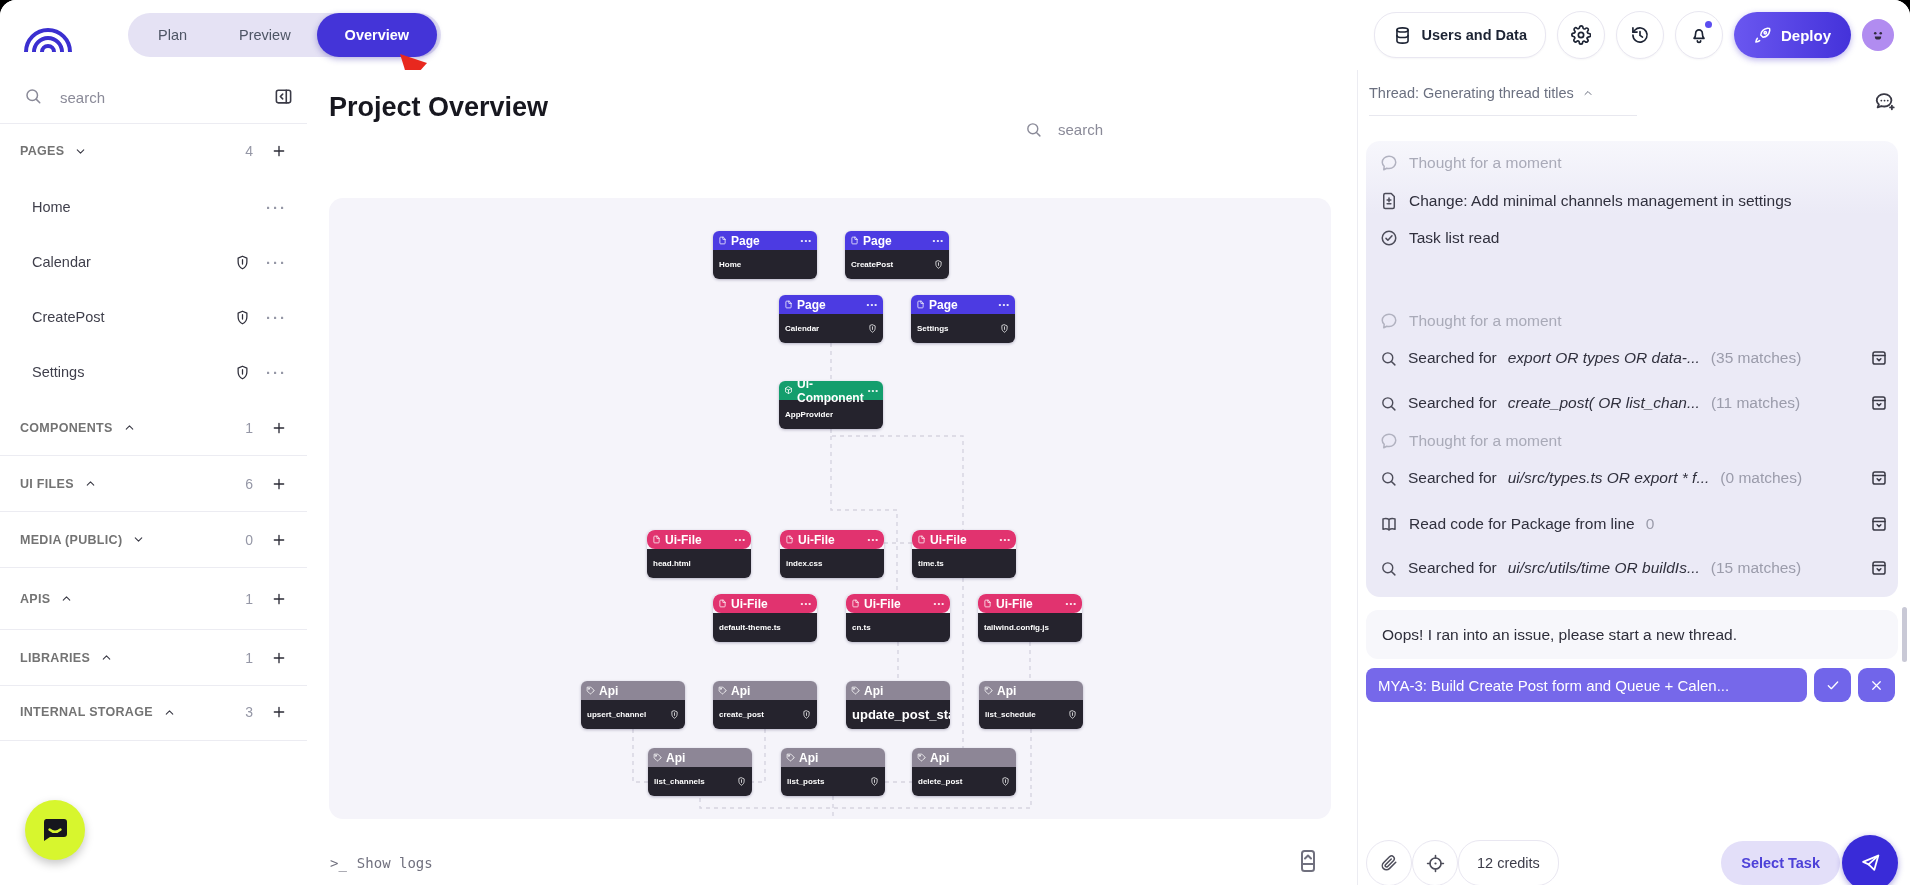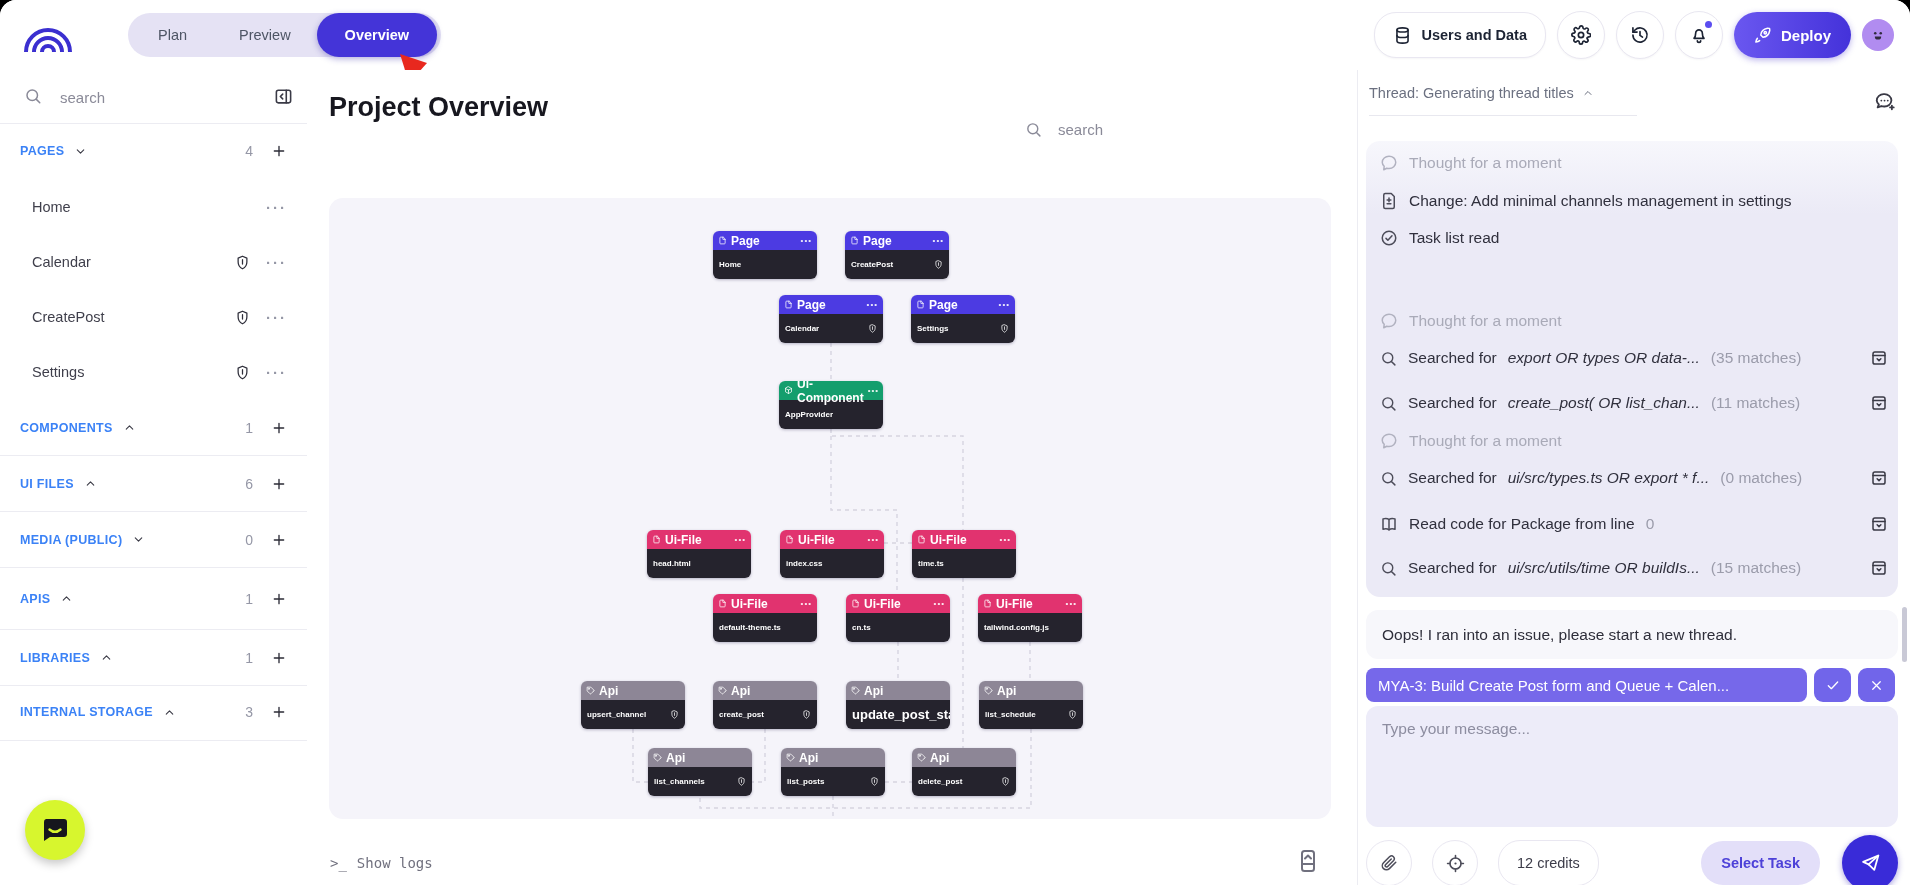--- a/index.html
+++ b/index.html
@@ -36,21 +36,21 @@
   .sidebar{position:absolute;left:0;top:70px;width:307px;bottom:0;background:#fff;
            border-right:1px solid #ececf2;}
   .sb-search{position:absolute;left:0;top:0;width:100%;height:53px;border-bottom:1px solid #ececf2;}
   .sb-search .mag{position:absolute;left:24px;top:17px;color:#8a8a98;}
   .sb-search input{position:absolute;left:58px;top:13px;width:180px;height:26px;border:0;outline:0;
                    font-size:15px;font-family:"Liberation Sans",sans-serif;color:#3f3f4b;background:transparent;}
   .sb-search input::placeholder{color:#8a8a98;}
   .collapse{position:absolute;right:14px;top:17px;color:#3a3a46;}
   .sec-head{position:absolute;left:0;width:100%;height:56px;display:flex;align-items:center;padding:0 20px;
             box-sizing:border-box;border-bottom:1px solid #ececf2;}
-  .sec-label{font-size:12.5px;font-weight:bold;color:#3b82f6;letter-spacing:.3px;}
+  .sec-label{font-size:12.5px;font-weight:bold;color:#737373;letter-spacing:.3px;}
   .chev{margin-left:10px;color:#3a3a46;display:flex;}
   .chev[data-dir="up"] svg{transform:rotate(180deg);}
   .sec-count{margin-left:auto;font-size:14px;color:#9597a6;}
   .sec-plus{margin-left:18px;color:#2b2b36;display:flex;}
   .pg-item{position:absolute;left:0;width:100%;height:40px;display:flex;align-items:center;
            padding:0 20px 0 32px;box-sizing:border-box;}
   .pg-label{font-size:14.5px;color:#3f3f4b;}
   .pg-shield{margin-left:auto;color:#2e2e3a;display:flex;}
   .pg-dots{margin-left:16px;color:#9597a6;font-size:15px;letter-spacing:2px;font-weight:bold;}
   .pg-item.noshield .pg-dots{margin-left:auto;}
@@ -68,21 +68,21 @@
   .wires{position:absolute;left:0;top:0;}
   .node{position:absolute;width:104px;height:48px;border-radius:6px;overflow:hidden;
         box-shadow:0 1px 3px rgba(20,15,60,.28);}
   .node-h{height:19px;display:flex;align-items:center;padding:0 5px;gap:4px;color:#fff;}
   .node-h .nh-label{font-size:12px;font-weight:bold;}
   .node-h .nh-dots{margin-left:auto;font-size:8px;letter-spacing:1px;opacity:.9;}
   .node-b{height:29px;background:#25232d;display:flex;align-items:center;padding:0 6px;color:#fff;}
   .node-b .nb-title{font-size:8px;font-weight:bold;white-space:nowrap;}
   .node-b .nb-shield{margin-left:auto;display:flex;}
   .hdr-page{background:#4c3be2;} .hdr-comp{background:#149e6d;}
-  .hdr-file{background:#e1336f;} .hdr-api{background:#8d8696;}
+  .hdr-file{background:#e1336f;border-radius:8px;} .hdr-api{background:#8d8696;}
   .main-foot{position:absolute;left:23px;bottom:14px;display:flex;align-items:center;gap:10px;color:#70707e;}
   .showlogs{font-family:"DejaVu Sans Mono",monospace;font-size:14px;color:#70707e;}
   .foot-right{position:absolute;right:40px;bottom:12px;color:#70707e;}
 
   
   .rpanel{position:absolute;right:0;top:70px;width:552px;bottom:0;background:#fff;
           border-left:1px solid #ececf2;}
   .thread-head{position:absolute;left:11px;top:15px;width:268px;padding-bottom:14px;
                border-bottom:1px solid #e8e8ef;display:flex;align-items:center;gap:8px;
                font-size:14.5px;color:#6b7080;}
@@ -105,21 +105,21 @@
   .taskrow{position:absolute;left:8px;top:598px;height:34px;display:flex;gap:7px;}
   .taskpill{width:441px;background:#7668ea;color:#fff;font-size:15px;border-radius:8px;display:flex;
             align-items:center;padding:0 12px;box-sizing:border-box;white-space:nowrap;overflow:hidden;}
   .sqbtn{width:37px;height:34px;border-radius:9px;background:#7165ea;color:#fff;display:flex;
          align-items:center;justify-content:center;}
   .composer{position:absolute;left:8px;top:636px;width:532px;height:121px;border-radius:12px;
             background:#edecf9;box-sizing:border-box;padding:12px 14px;}
   .composer textarea{width:100%;height:100%;border:0;outline:0;resize:none;background:transparent;
             font-size:15.5px;font-family:"Liberation Sans",sans-serif;color:#3f3f4b;}
   .composer textarea::placeholder{color:#8d8da0;}
-  .comp-foot{position:absolute;left:8px;right:12px;top:771px;height:44px;display:flex;align-items:center;gap:20px;}
+  .comp-foot{position:absolute;left:8px;right:12px;top:771px;height:44px;display:flex;align-items:center;gap:0;}
   .cf-circle{width:44px;height:44px;border:1px solid #e9e7f1;border-radius:50%;background:#fff;display:flex;
              align-items:center;justify-content:center;color:#4c4c59;}
   .credits{height:44px;border:1px solid #e9e7f1;border-radius:22px;background:#fff;display:flex;
            align-items:center;padding:0 18px;font-size:14.5px;color:#3c3c49;}
   .seltask{margin-left:auto;height:44px;border-radius:22px;background:#e3dff9;color:#4d41d8;font-weight:bold;
            display:flex;align-items:center;padding:0 20px;font-size:14.5px;}
   .send{width:56px;height:56px;border-radius:50%;background:#392bd8;color:#fff;display:flex;align-items:center;
         justify-content:center;margin-left:2px;box-shadow:0 2px 6px rgba(40,25,180,.4);}
 </style>
 </head>
@@ -917,23 +917,20 @@
       </div>
       <div class="sqbtn">
         <span>
             <svg class="ic" width="15" height="15" viewBox="0 0 24 24" stroke-width="2.4">
               <path d="M6 6l12 12M18 6L6 18"></path>
             </svg>
           </span>
       </div>
     </div>
 
-    <div class="composer">
-      <textarea placeholder="Type your message..." style=""></textarea>
-    </div>
 
     <div class="comp-foot">
       <div class="cf-circle">
         <span>
             <svg class="ic" width="18" height="18" viewBox="0 0 24 24" stroke-width="1.8">
               <path d="M21 11l-8.5 8.5a5.5 5.5 0 0 1-7.8-7.8L13 3.4a3.7 3.7 0 0 1 5.2 5.2l-8.3 8.3a1.85 1.85 0 0 1-2.6-2.6l7.7-7.7"></path>
             </svg>
           </span>
       </div>
       <div class="cf-circle">

